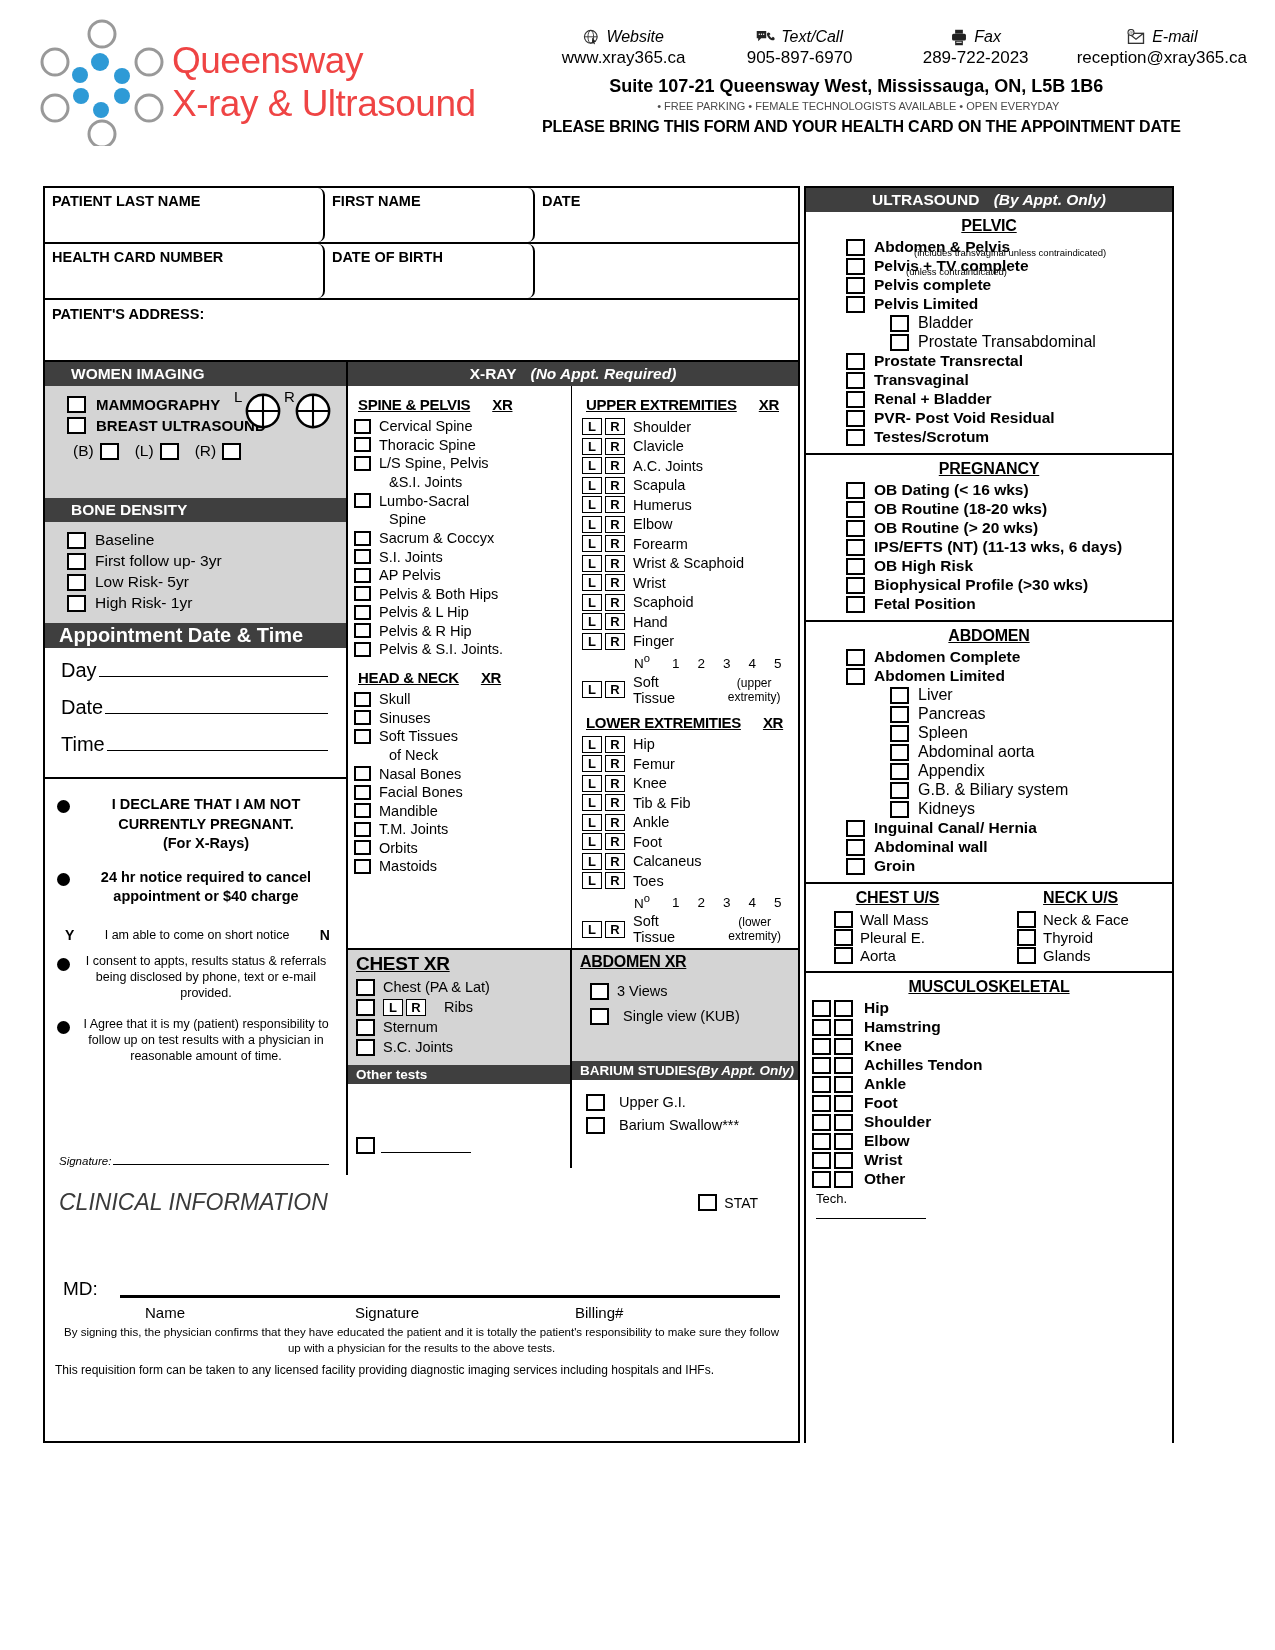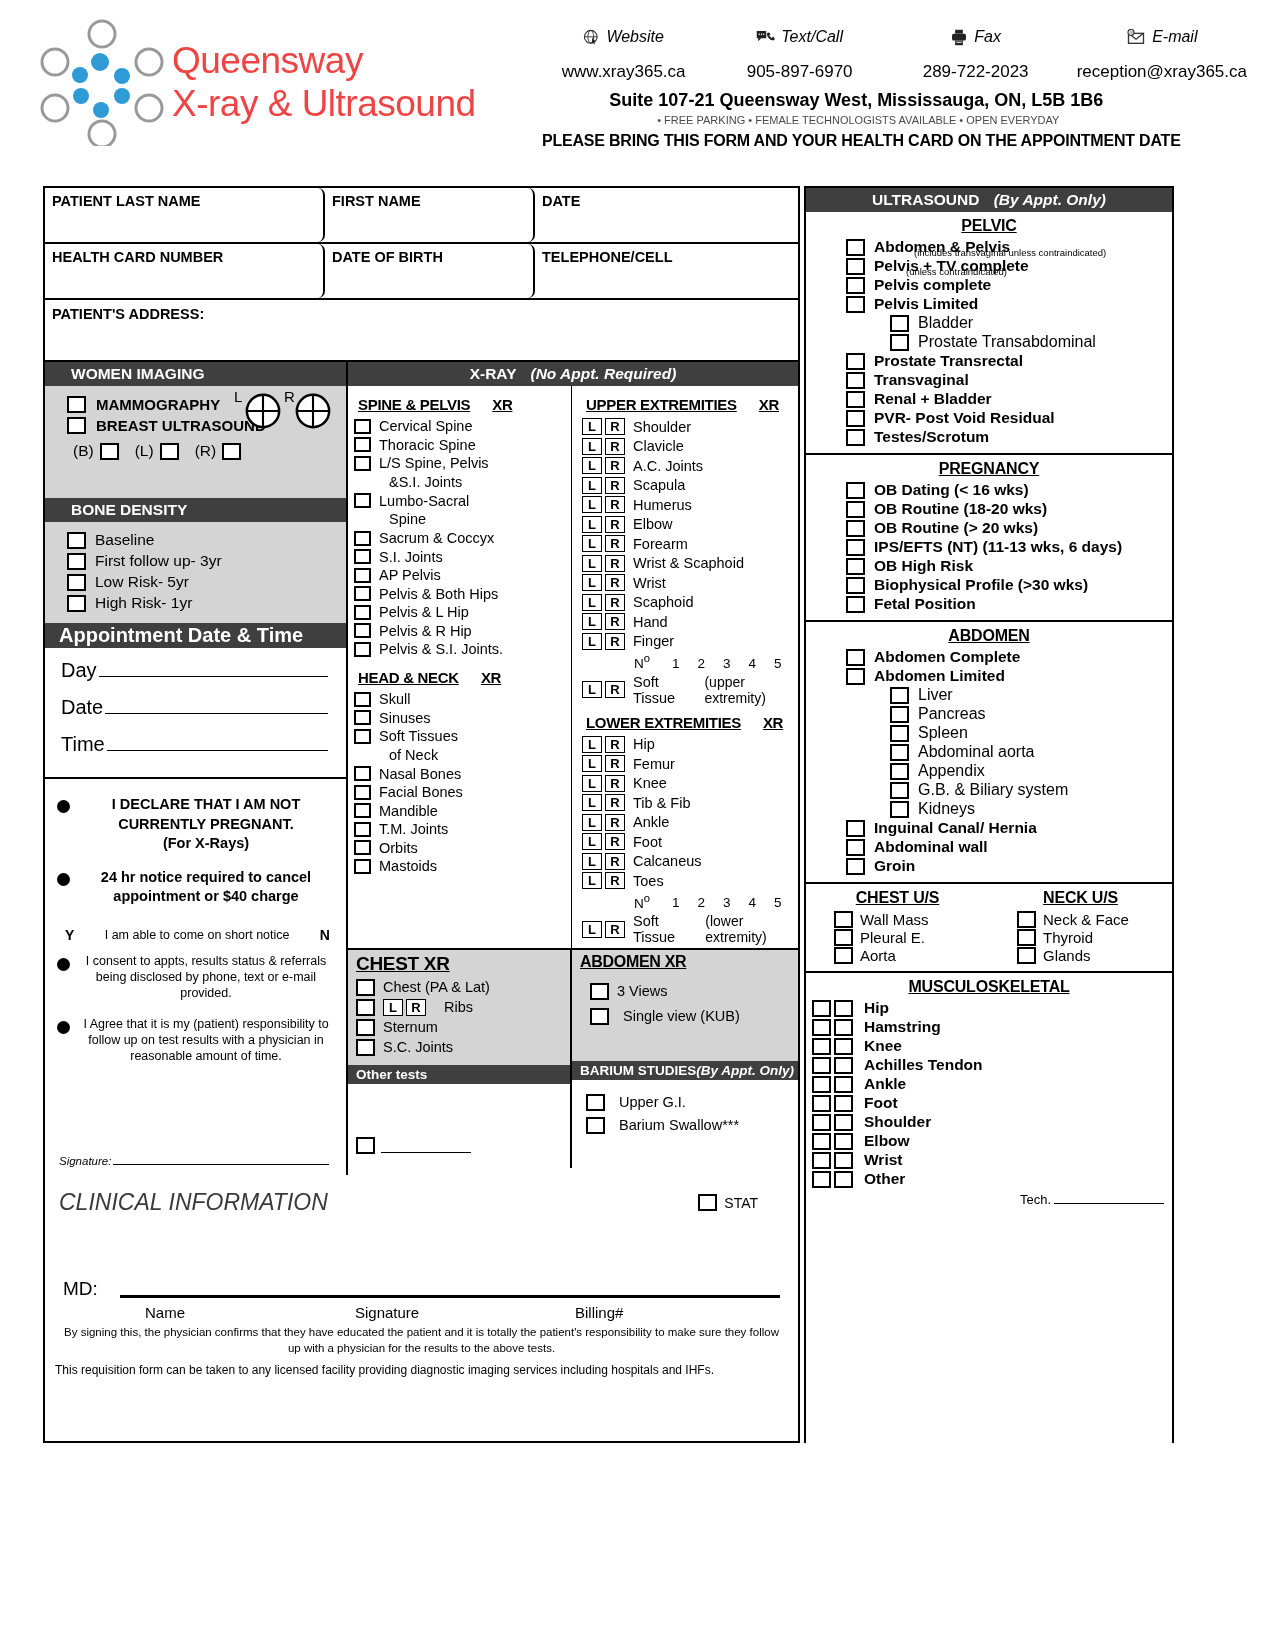--- a/index.html
+++ b/index.html
@@ -18,21 +18,21 @@
   .logo-text .l1, .logo-text .l2 {
     font-size: 37px; color: #ef4444; font-weight: 400; letter-spacing: -0.5px;
     white-space: nowrap;
   }
   .logo-text .l2 { margin-top: 6px; }
 
   .contact { flex: 1; padding-top: 10px; }
   .contact-row { display: flex; justify-content: flex-end; gap: 26px; }
   .contact-cell { text-align: center; min-width: 150px; }
   .cc-top { font-size: 16px; font-style: italic; display: flex; align-items: center; justify-content: center; gap: 6px; white-space: nowrap;}
-  .cc-val { font-size: 17px; margin-top: 16px; white-space: nowrap; }
+  .cc-val { font-size: 17px; margin-top: 2px; white-space: nowrap; }
   .addr { text-align: center; font-weight: bold; font-size: 18px; margin-top: 8px; padding-right: 10px;}
   .perks { text-align: center; font-size: 11px; color: #4a4a4a; margin-top: 3px; padding-right: 6px;}
   .bring { text-align: center; font-weight: bold; font-size: 16px; margin-top: 6px; letter-spacing: -0.2px;}
 
   
   .form { position: absolute; left: 43px; top: 186px; width: 1131px; }
   .cols { display: flex; align-items: stretch; }
   .left-col { width: 757px; }
   .right-col { width: 374px; margin-left: 4px; border: 2.5px solid #000; border-bottom:none; }
 
@@ -91,21 +91,21 @@
   .xr-c2 { flex:1; padding: 6px 0 0 10px; }
   .xh { font-weight: bold; font-size: 15px; text-decoration: underline; margin: 4px 0 5px 4px; letter-spacing:-0.3px;}
   .xh .xr { margin-left: 22px; }
   .xr-item { display:flex; align-items:center; gap:8px; font-size: 14.5px; margin-bottom: 2.5px; }
   .xr-cont { margin: 0 0 3px 35px; font-size:14.5px; }
   .lr { display:flex; gap:3px; }
   .lrbox { width: 20px; height: 17px; border: 1.8px solid #000; font-size: 13px; font-weight: bold;
            display:flex; align-items:center; justify-content:center; line-height:1; background:#fff;}
   .num-row { display:flex; gap: 18px; font-size: 13.5px; margin: 1px 0 3px 52px; align-items:baseline;}
   .num-row .n { font-size: 13.5px; margin-right: 4px;}
-  .tiny { font-size: 14px; }
+  .tiny { font-size: 12px; text-align: center; }
 
   
   .xb { display:flex; border-top: 2.5px solid #000;}
   .xb-l { width: 224px; border-right: 2.5px solid #000;}
   .xb-r { flex:1; }
   .xb-head { font-size: 19px; font-weight: bold; text-decoration: underline; padding: 3px 0 2px 8px; letter-spacing:-0.3px;}
   .xb-head.sm { font-size: 16px; }
   .xb-body { padding: 2px 0 4px 8px; min-height: 88px;}
   .xb-item { display:flex; align-items:center; gap:8px; font-size:14.5px; margin-bottom: 3px;}
   .darkbar { background:#3f3f3f; color:#fff; font-weight:bold; font-size:13.5px; padding: 2px 0 2px 8px;}
@@ -132,21 +132,21 @@
   .us-head { font-weight: bold; font-size: 16px; text-decoration: underline; text-align:center; margin: 1px 0 3px 0; letter-spacing:-0.2px;}
   .us-item { display:flex; align-items:center; gap: 9px; font-weight: bold; font-size: 15.5px; margin: 0 0 1px 40px; position: relative;}
   .us-item.ind { margin-left: 84px; font-weight: normal; font-size: 16px;}
   .note { position:absolute; font-size: 9.5px; font-weight: normal; top: -10px; left: 68px; white-space: nowrap;}
   .note.n2 { left: 60px; }
   .ms-item { display:flex; align-items:center; gap: 3px; font-weight:bold; font-size: 15.5px; margin: 0 0 1px 6px;}
   .ms-item .lbl { margin-left: 8px; }
   .two { display:flex; }
   .two > div { flex: 1; }
   .two .us-item { margin-left: 28px; font-weight: normal; font-size: 15px; gap: 7px;}
-  .tech { display:flex; align-items:baseline; justify-content:flex-end; font-size: 13px; padding: 2px 8px 0 0;}
+  .tech { display:flex; align-items:baseline; justify-content:flex-end; font-size: 13px; padding: 2px 8px 0 7px; flex-direction: column;}
   .tech .ln { width: 110px; border-bottom: 1.4px solid #000; height: 13px; margin-left: 3px;}
 </style>
 </head>
 <body>
 
 <div class="header">
   <div class="logo-wrap">
     <svg class="logo-mark" viewBox="0 0 128 128">
       <circle cx="64" cy="16" r="13" fill="none" stroke="#999" stroke-width="3"></circle>
       <circle cx="17" cy="44" r="13" fill="none" stroke="#999" stroke-width="3"></circle>
@@ -232,21 +232,20 @@
 
       <div class="pat">
         <div class="prow">
           <div class="pcell pc1 b">PATIENT LAST NAME</div>
           <div class="pcell pc2 b">FIRST NAME</div>
           <div class="pcell pc3">DATE</div>
         </div>
         <div class="prow">
           <div class="pcell pc1 b">HEALTH CARD NUMBER</div>
           <div class="pcell pc2 b">DATE OF BIRTH</div>
-          <div class="pcell pc3">TELEPHONE/CELL</div>
         </div>
         <div class="paddr">PATIENT'S ADDRESS:</div>
       </div>
 
       <div class="mid">
         <div class="side">
 
           <div class="bar left-align">WOMEN IMAGING</div>
           <div class="shade wi-body">
             <div class="breast-icons">

